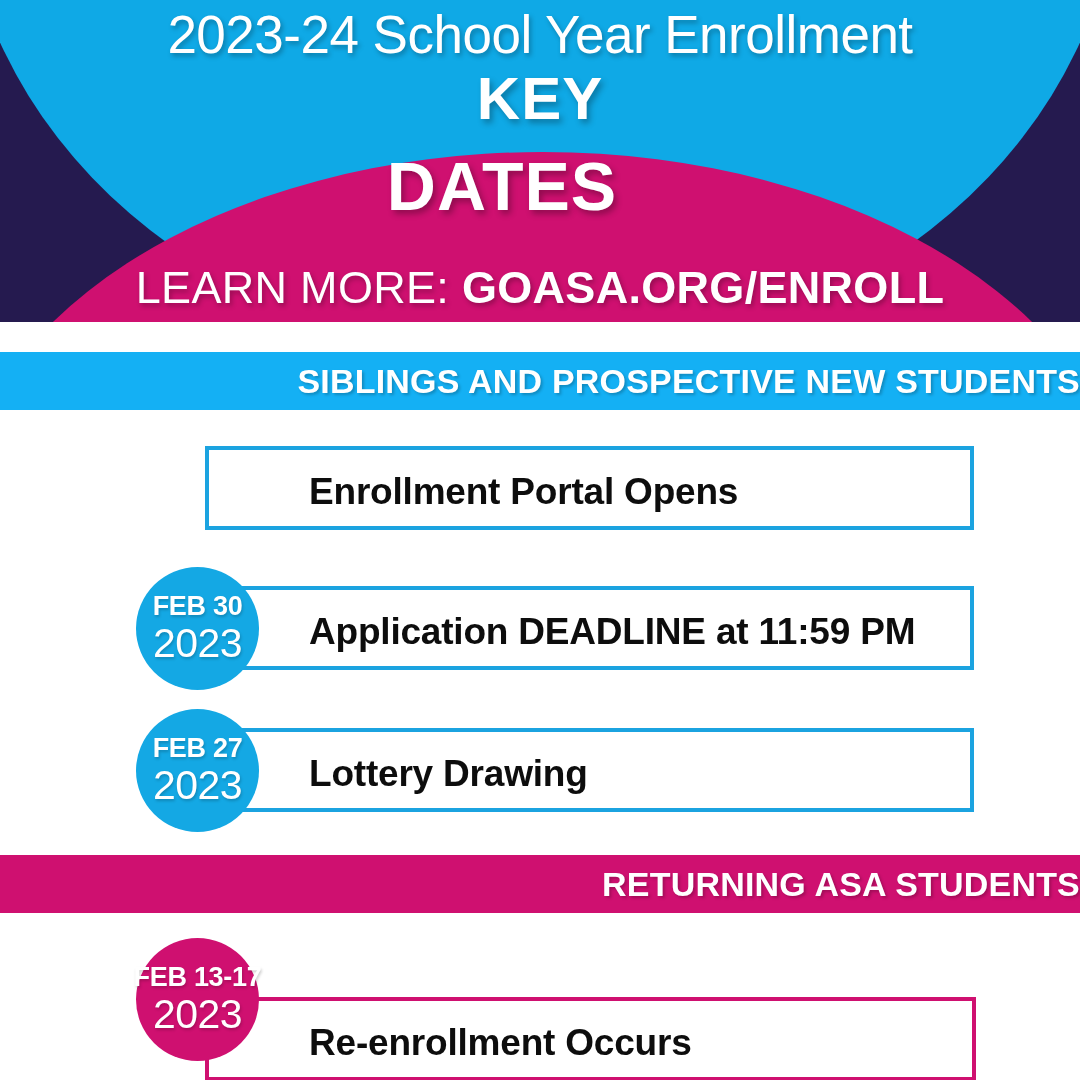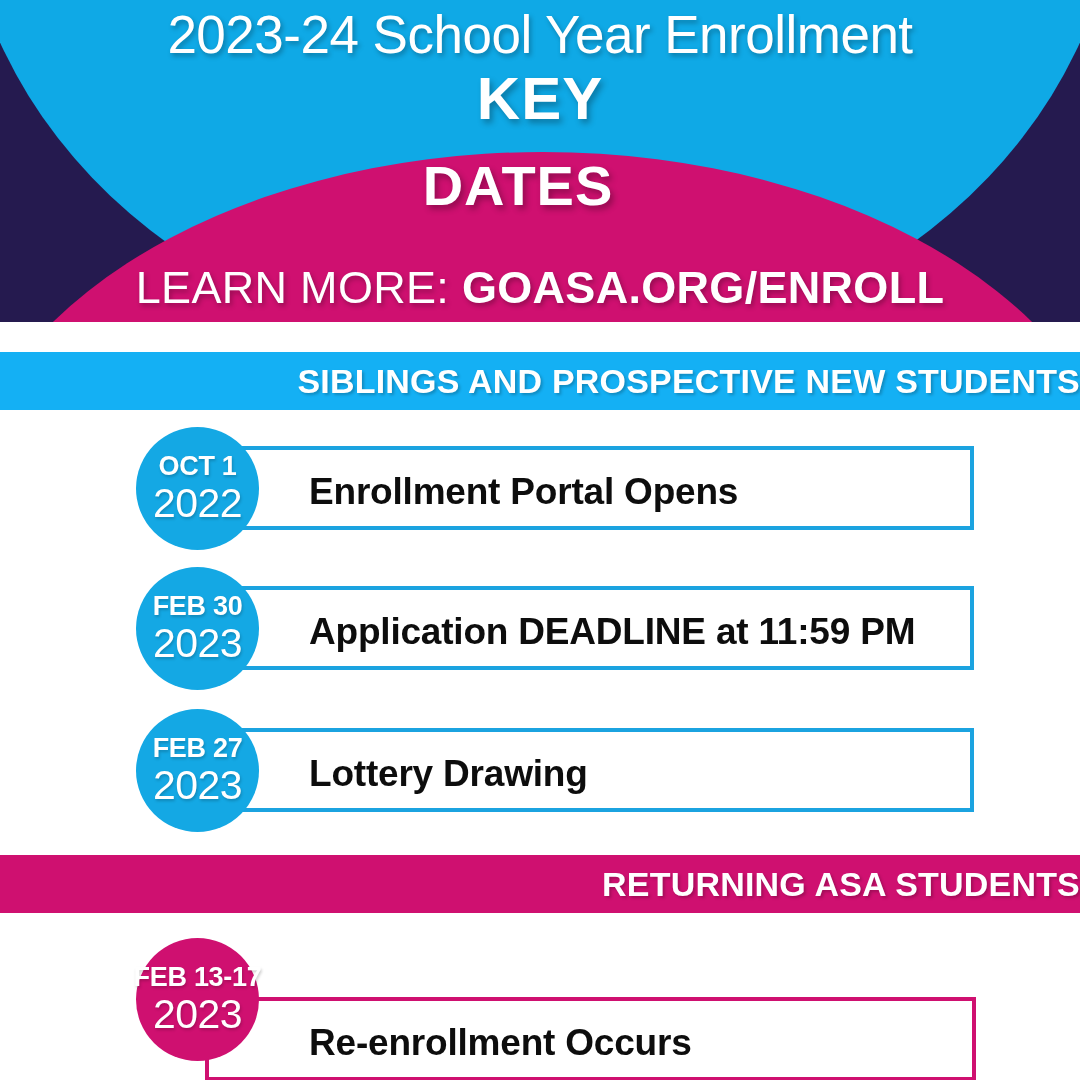--- a/index.html
+++ b/index.html
@@ -77,24 +77,24 @@
     top: 56px;
     width: 1080px;
     font-size: 60px;
     font-weight: 700;
     letter-spacing: 1px;
     line-height: 86px;
     text-shadow: 3px 4px 6px rgba(0,0,0,0.30);
   }
   .hdr-dates {
     position: absolute;
-    left: 16px;
+    left: 0;
     top: 140px;
     width: 1004px;
-    font-size: 56px;
+    font-size: 68px;
     font-weight: 700;
     letter-spacing: 1px;
     line-height: 92px;
     text-shadow: 3px 4px 6px rgba(0,0,0,0.30);
   }
   .hdr-learn {
     position: absolute;
     left: 0;
     top: 262px;
     width: 1080px;
@@ -210,24 +210,20 @@
       <div class="hdr-learn"><span>LEARN MORE: </span><span class="url">GOASA.ORG/ENROLL</span></div>
     </div>
   </div>
 
   <div class="section-bar blue">SIBLINGS AND PROSPECTIVE NEW STUDENTS</div>
 
   <div class="row" style="top:424px;">
     <div class="row-box">
       <div class="row-label">Enrollment Portal Opens</div>
     </div>
-    <div class="date-circle">
-      <div class="dc-day">OCT 1</div>
-      <div class="dc-year">2022</div>
-    </div>
   </div>
 
   <div class="row" style="top:564px;">
     <div class="row-box">
       <div class="row-label">Application DEADLINE at 11:59 PM</div>
     </div>
     <div class="date-circle">
       <div class="dc-day">FEB 30</div>
       <div class="dc-year">2023</div>
     </div>

